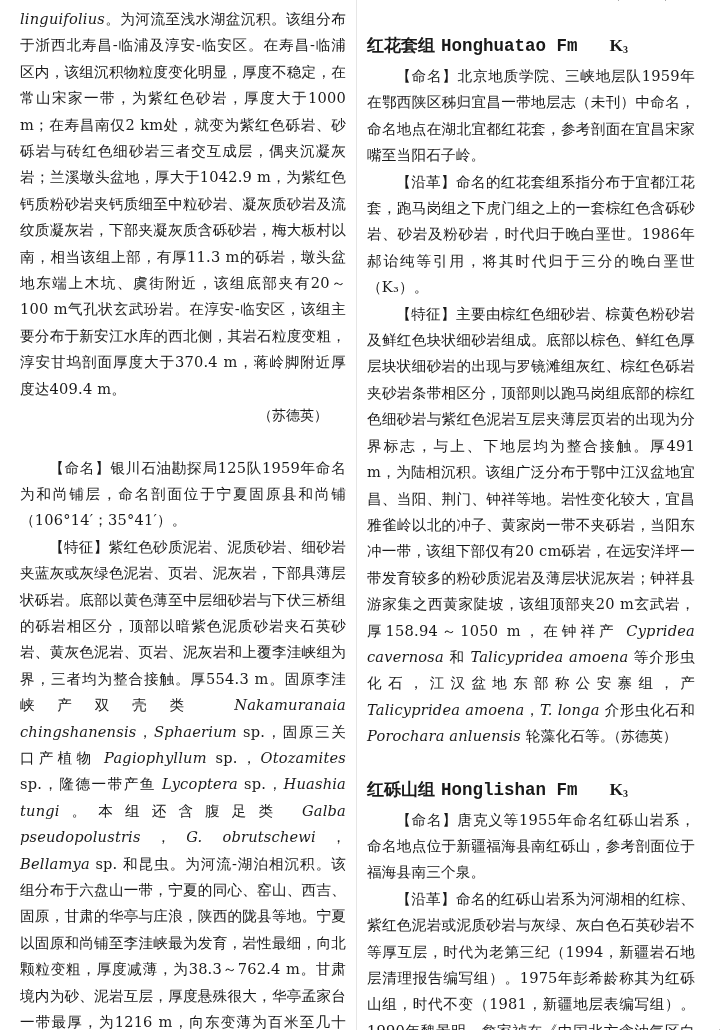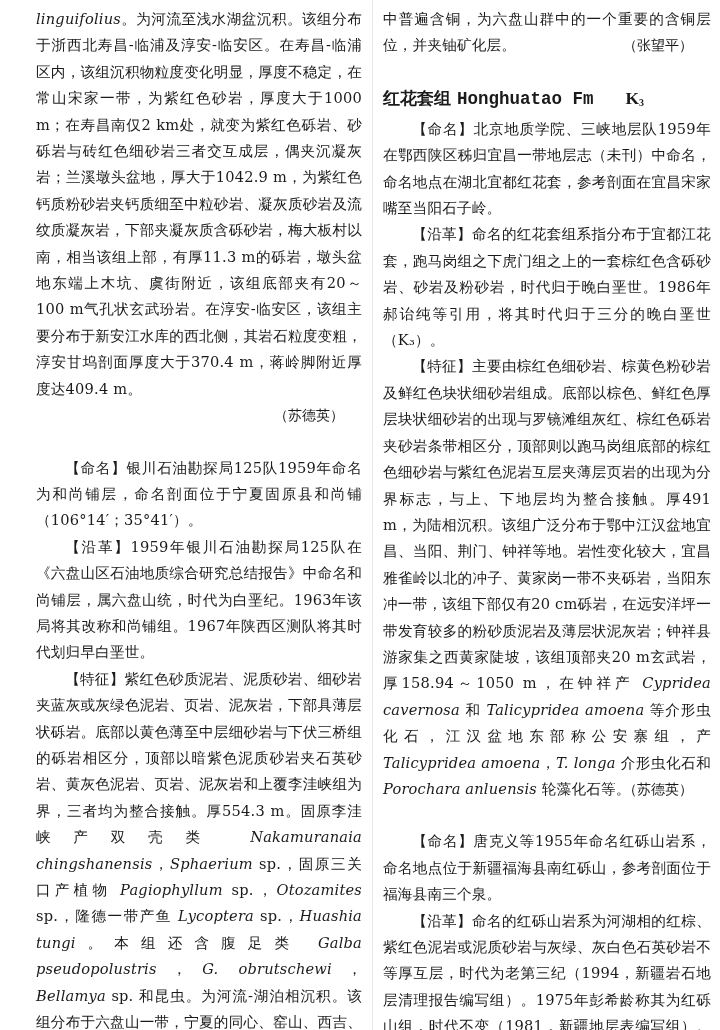--- a/index.html
+++ b/index.html
@@ -1,21 +1,21 @@
 <!DOCTYPE html>
 <html><head>
 <meta charset="utf-8">
 <style>
   html, body { margin: 0; padding: 0; background: #ffffff; }
   body {
     width: 720px; height: 1030px; overflow: hidden; position: relative;
     font-family: "DejaVu Serif", "Liberation Serif", serif;
     color: #1a1a1a;
   }
-  .page { position: absolute; left: 16px; top: 0; width: 640px; height: 1030px; }
+  .page { position: absolute; left: 0; top: 0; width: 640px; height: 1030px; }
   .col { position: absolute; top: 6px; }
   .col-left { left: 20px; width: 326px; }
   .col-right { left: 367px; width: 328px; }
   .divider { position: absolute; left: 356px; top: 0; width: 1px; height: 1030px; background: #e6e6e6; }
   .para {
     font-size: 14.6px; line-height: 26.4px; margin: 0;
     text-align: justify; text-justify: inter-character; letter-spacing: 0.2px;
   }
   .indent { text-indent: 2em; }
   .tag { font-family: "DejaVu Sans", "Liberation Sans", sans-serif; font-weight: normal; }
@@ -52,31 +52,25 @@
       <span class="sig">（苏德英）</span>
     </div>
 
     <div class="gap"></div>
 
 
     <p class="para indent">
       <span class="tag">【命名】</span><span>银川石油勘探局125队1959年命名为和尚铺层，命名剖面位于宁夏固原县和尚铺（106°14′；35°41′）。</span>
     </p>
     <p class="para indent">
-      <span class="tag">【沿革】</span><span>1959年银川石油勘探局125队在《六盘山区石油地质综合研究总结报告》中命名和尚铺层，属六盘山统，时代为白垩纪。1963年该局将其改称和尚铺组。1967年陕西区测队将其时代划归早白垩世。</span>
-    </p>
-    <p class="para indent">
       <span class="tag">【特征】</span><span id="left-feature"><span>紫红色砂质泥岩、泥质砂岩、细砂岩夹蓝灰或灰绿色泥岩、页岩、泥灰岩，下部具薄层状砾岩。底部以黄色薄至中层细砂岩与下伏三桥组的砾岩相区分，顶部以暗紫色泥质砂岩夹石英砂岩、黄灰色泥岩、页岩、泥灰岩和上覆李洼峡组为界，三者均为整合接触。厚554.3 m。固原李洼峡产双壳类 </span><span class="it">Nakamuranaia chingshanensis</span><span>，</span><span class="it">Sphaerium</span><span> sp.，固原三关口产植物 </span><span class="it">Pagiophyllum</span><span> sp.，</span><span class="it">Otozamites</span><span> sp.，隆德一带产鱼 </span><span class="it">Lycoptera</span><span> sp.，</span><span class="it">Huashia tungi</span><span>。本组还含腹足类 </span><span class="it">Galba pseudopolustris</span><span>，</span><span class="it">G. obrutschewi</span><span>，</span><span class="it">Bellamya</span><span> sp. 和昆虫。为河流-湖泊相沉积。该组分布于六盘山一带，宁夏的同心、窑山、西吉、固原，甘肃的华亭与庄浪，陕西的陇县等地。宁夏以固原和尚铺至李洼峡最为发育，岩性最细，向北颗粒变粗，厚度减薄，为38.3～762.4 m。甘肃境内为砂、泥岩互层，厚度悬殊很大，华亭孟家台一带最厚，为1216 m，向东变薄为百米至几十米，一般为滨湖相沉积。陕西陇县固关一带，岩性变化较大，由东南往西北以砂岩夹砾岩变成砂质泥、页岩，厚度变化为350～571 m。本组砂、砾岩</span></span>
     </p>
   </div>
 
   <div class="col col-right">
-    <p class="para">
-      <span>中普遍含铜，为六盘山群中的一个重要的含铜层位，并夹铀矿化层。</span>
-    </p>
     <span class="author">（张望平）</span>
 
     <div class="gap"></div>
 
     <h2 class="entry-title">
       <span>红花套组</span>
       <span class="en">Honghuatao Fm</span>
       <span class="age"><span>K</span><sub>3</sub></span>
     </h2>
     <p class="para indent">
@@ -85,20 +79,25 @@
     <p class="para indent">
       <span class="tag">【沿革】</span><span>命名的红花套组系指分布于宜都江花套，跑马岗组之下虎门组之上的一套棕红色含砾砂岩、砂岩及粉砂岩，时代归于晚白垩世。1986年郝诒纯等引用，将其时代归于三分的晚白垩世（K₃）。</span>
     </p>
     <p class="para indent">
       <span class="tag">【特征】</span><span id="right-feature"><span>主要由棕红色细砂岩、棕黄色粉砂岩及鲜红色块状细砂岩组成。底部以棕色、鲜红色厚层块状细砂岩的出现与罗镜滩组灰红、棕红色砾岩夹砂岩条带相区分，顶部则以跑马岗组底部的棕红色细砂岩与紫红色泥岩互层夹薄层页岩的出现为分界标志，与上、下地层均为整合接触。厚491 m，为陆相沉积。该组广泛分布于鄂中江汉盆地宜昌、当阳、荆门、钟祥等地。岩性变化较大，宜昌雅雀岭以北的冲子、黄家岗一带不夹砾岩，当阳东冲一带，该组下部仅有20 cm砾岩，在远安洋坪一带发育较多的粉砂质泥岩及薄层状泥灰岩；钟祥县游家集之西黄家陡坡，该组顶部夹20 m玄武岩，厚158.94～1050 m，在钟祥产 </span><span class="it">Cypridea cavernosa</span><span> 和 </span><span class="it">Talicypridea amoena</span><span> 等介形虫化石，江汉盆地东部称公安寨组，产 </span><span class="it">Talicypridea amoena</span><span>，</span><span class="it">T. longa</span><span> 介形虫化石和 </span><span class="it">Porochara anluensis</span><span> 轮藻化石等。</span></span>
     </p>
     <span class="author">（苏德英）</span>
 
     <div class="gap"></div>
 
+    <h2 class="entry-title">
+      <span>红砾山组</span>
+      <span class="en">Honglishan Fm</span>
+      <span class="age"><span>K</span><sub>3</sub></span>
+    </h2>
     <p class="para indent">
       <span class="tag">【命名】</span><span>唐克义等1955年命名红砾山岩系，命名地点位于新疆福海县南红砾山，参考剖面位于福海县南三个泉。</span>
     </p>
     <p class="para indent">
       <span class="tag">【沿革】</span><span>命名的红砾山岩系为河湖相的红棕、紫红色泥岩或泥质砂岩与灰绿、灰白色石英砂岩不等厚互层，时代为老第三纪（1994，新疆岩石地层清理报告编写组）。1975年彭希龄称其为红砾山组，时代不变（1981，新疆地层表编写组）。1990年魏景明、詹家祯在《中国北方含油气区白垩系》一书中将该组归于晚白垩世，本典归于白垩纪三分的晚白垩世。</span>
     </p>
 
   </div>
 
   <div class="watermark">

